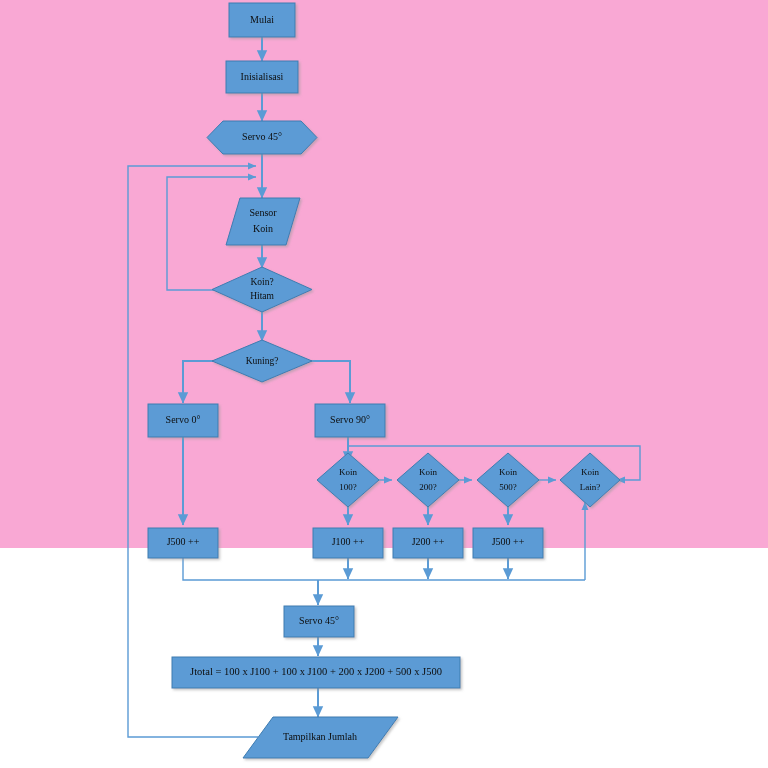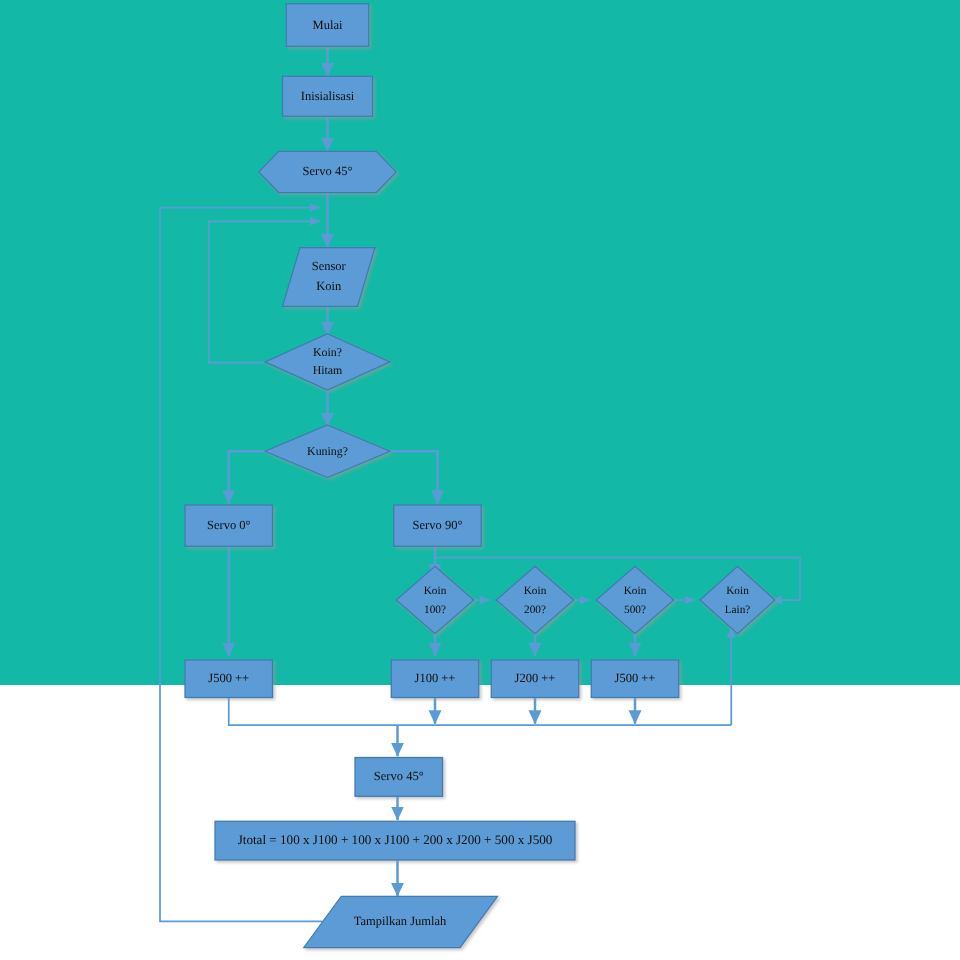--- a/index.html
+++ b/index.html
@@ -8,21 +8,21 @@
     background: #ffffff;
     width: 768px;
     height: 768px;
     overflow: hidden;
     font-family: "Liberation Serif", "DejaVu Serif", serif;
   }
   #flow-root {
     position: relative;
     width: 768px;
     height: 548px;
-    background: #14b8a6;
+    background: #f9a8d4;
   }
   svg#flow-svg {
     position: absolute;
     top: 0;
     left: 0;
     width: 768px;
     height: 768px;
     display: block;
   }
   .node-shape {

